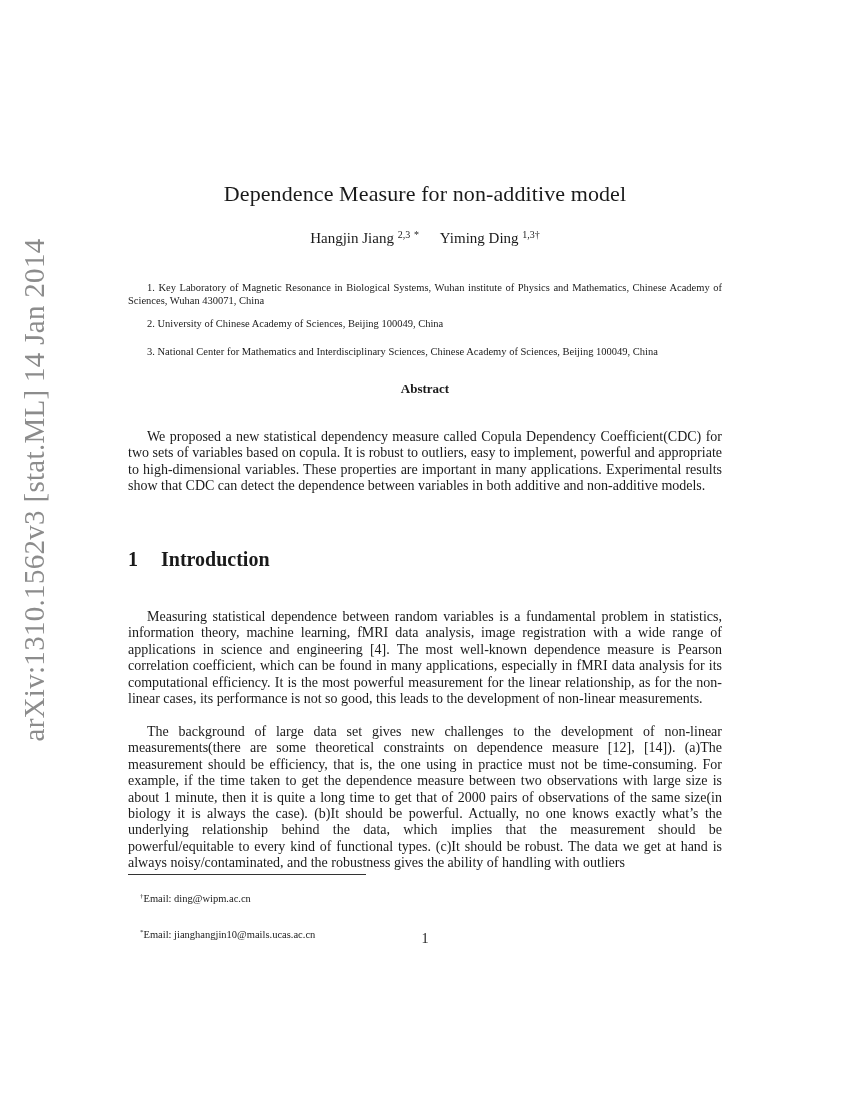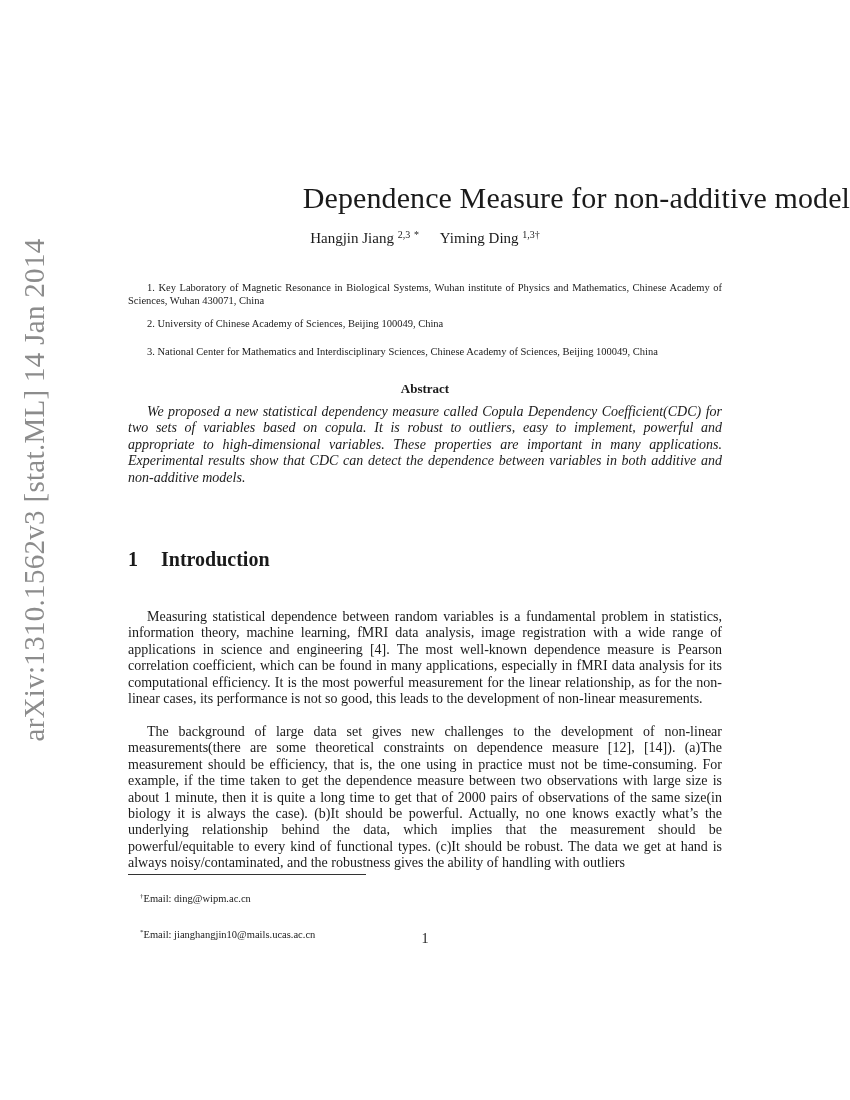--- a/index.html
+++ b/index.html
@@ -2,31 +2,31 @@
 <html><head>
 <meta charset="utf-8">
 <style>
   html, body { margin: 0; padding: 0; background: #ffffff; }
   body { width: 850px; height: 1100px; position: relative; overflow: hidden;
          font-family: "Liberation Serif", "DejaVu Serif", serif; color: #1a1a1a; }
   .arxiv-stamp { position: absolute; left: 14px; top: 300px; width: 40px; height: 380px; }
   .arxiv-stamp span { position: absolute; left: 50%; top: 50%; white-space: nowrap;
          transform: translate(-50%, -50%) rotate(-90deg); font-size: 29px; color: #8c8c8c;
          letter-spacing: 0.3px; }
-  .title { position: absolute; left: 0; width: 850px; top: 181px; text-align: right;
-           font-size: 30px; letter-spacing: 0.1px; }
+  .title { position: absolute; left: 0; width: 850px; top: 181px; text-align: center;
+           font-size: 22px; letter-spacing: 0.1px; }
   .authors { position: absolute; left: 0; width: 850px; top: 229px; text-align: center; font-size: 15px; }
   .authors sup { font-size: 10px; vertical-align: 5px; }
   .authors .gap { display: inline-block; width: 14px; }
   .affil { position: absolute; left: 128px; width: 594px; font-size: 10.5px; line-height: 12.5px;
            text-align: justify; text-indent: 19px; }
   .abstract-h { position: absolute; left: 0; width: 850px; top: 381px; text-align: center;
                 font-weight: bold; font-size: 13px; }
-  .abstract { position: absolute; left: 128px; width: 594px; top: 404px; font-size: 14px;
-              line-height: 16.4px; text-align: justify; text-indent: 19px; font-style: italic; }
+  .abstract { position: absolute; left: 128px; width: 594px; top: 429px; font-size: 14px;
+              line-height: 16.4px; text-align: justify; text-indent: 19px; }
   .section-h { position: absolute; left: 128px; top: 548px; font-weight: bold; font-size: 20px; }
   .section-h .num { display: inline-block; width: 33px; }
   .para { position: absolute; left: 128px; width: 594px; font-size: 14px; line-height: 16.4px;
           text-align: justify; text-indent: 19px; margin-top: 8px; }
   .fn-rule { position: absolute; left: 128px; top: 874px; width: 238px; height: 0; border-top: 1px solid #333; }
   .footnote { position: absolute; left: 140px; font-size: 10.5px; }
   .footnote sup { font-size: 7px; vertical-align: 4px; }
   .page-num { position: absolute; left: 0; width: 850px; top: 931px; text-align: center; font-size: 14px; }
 </style>
 </head>

